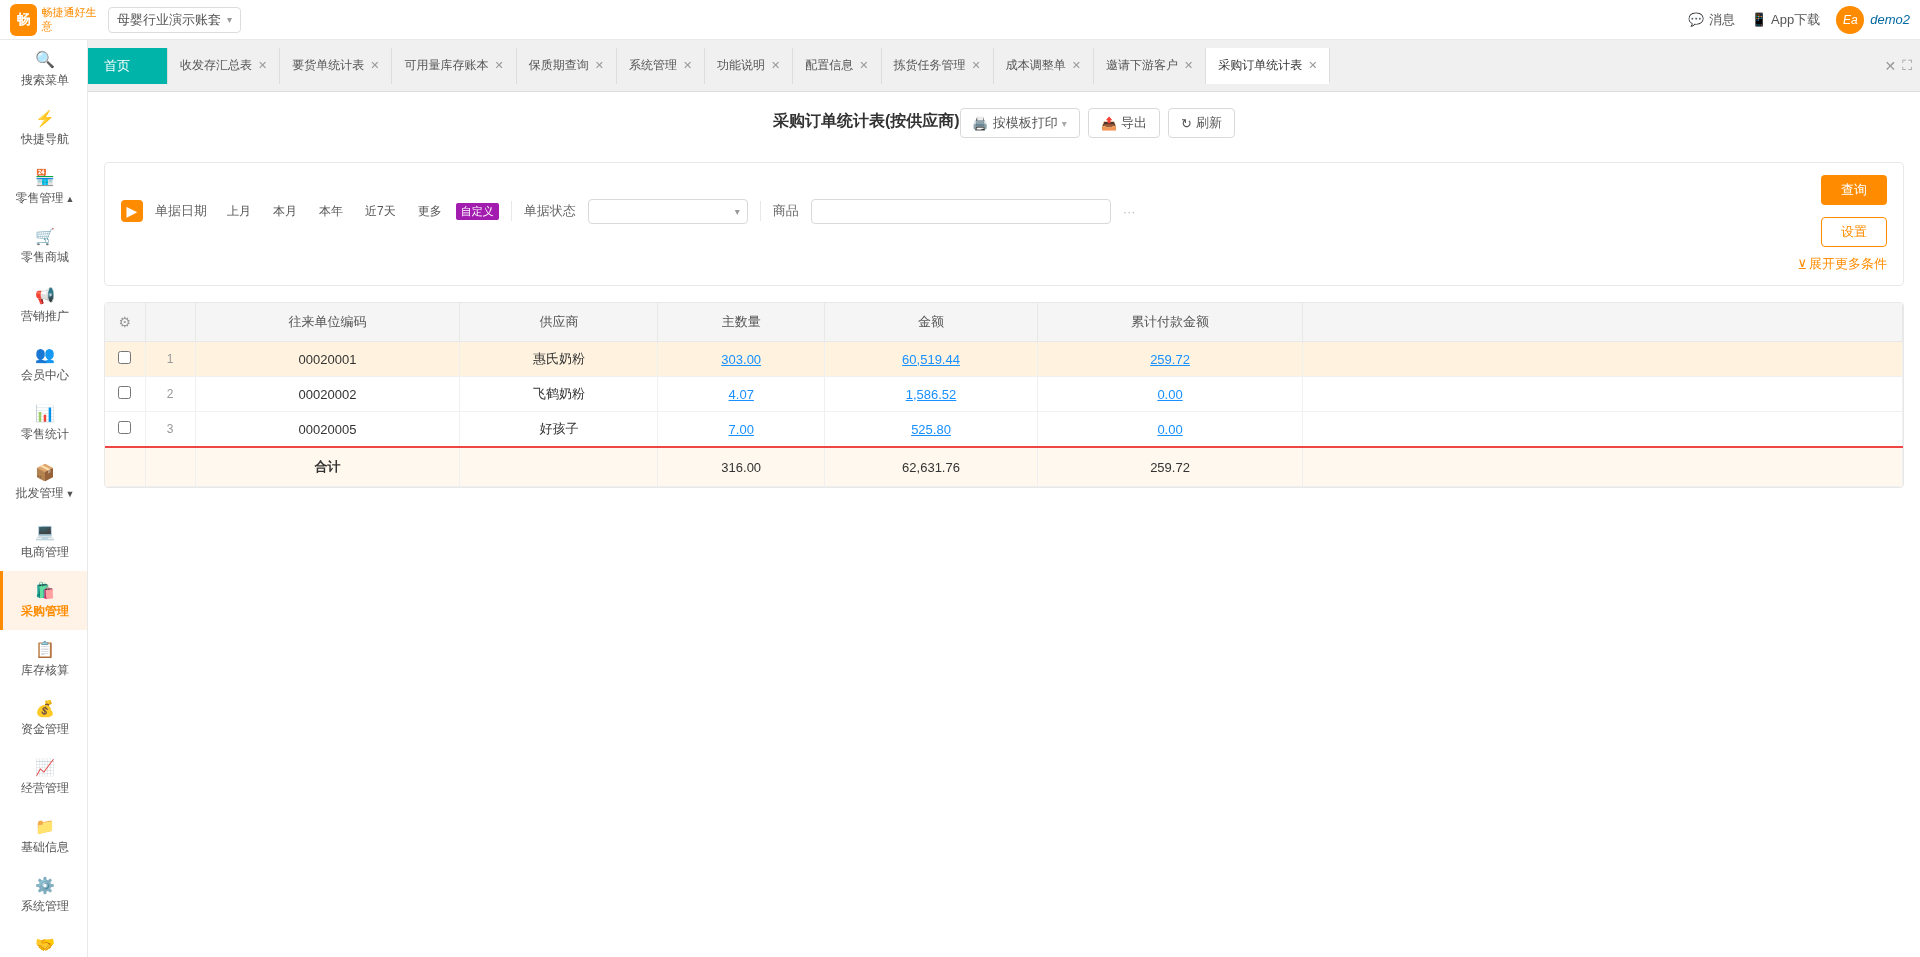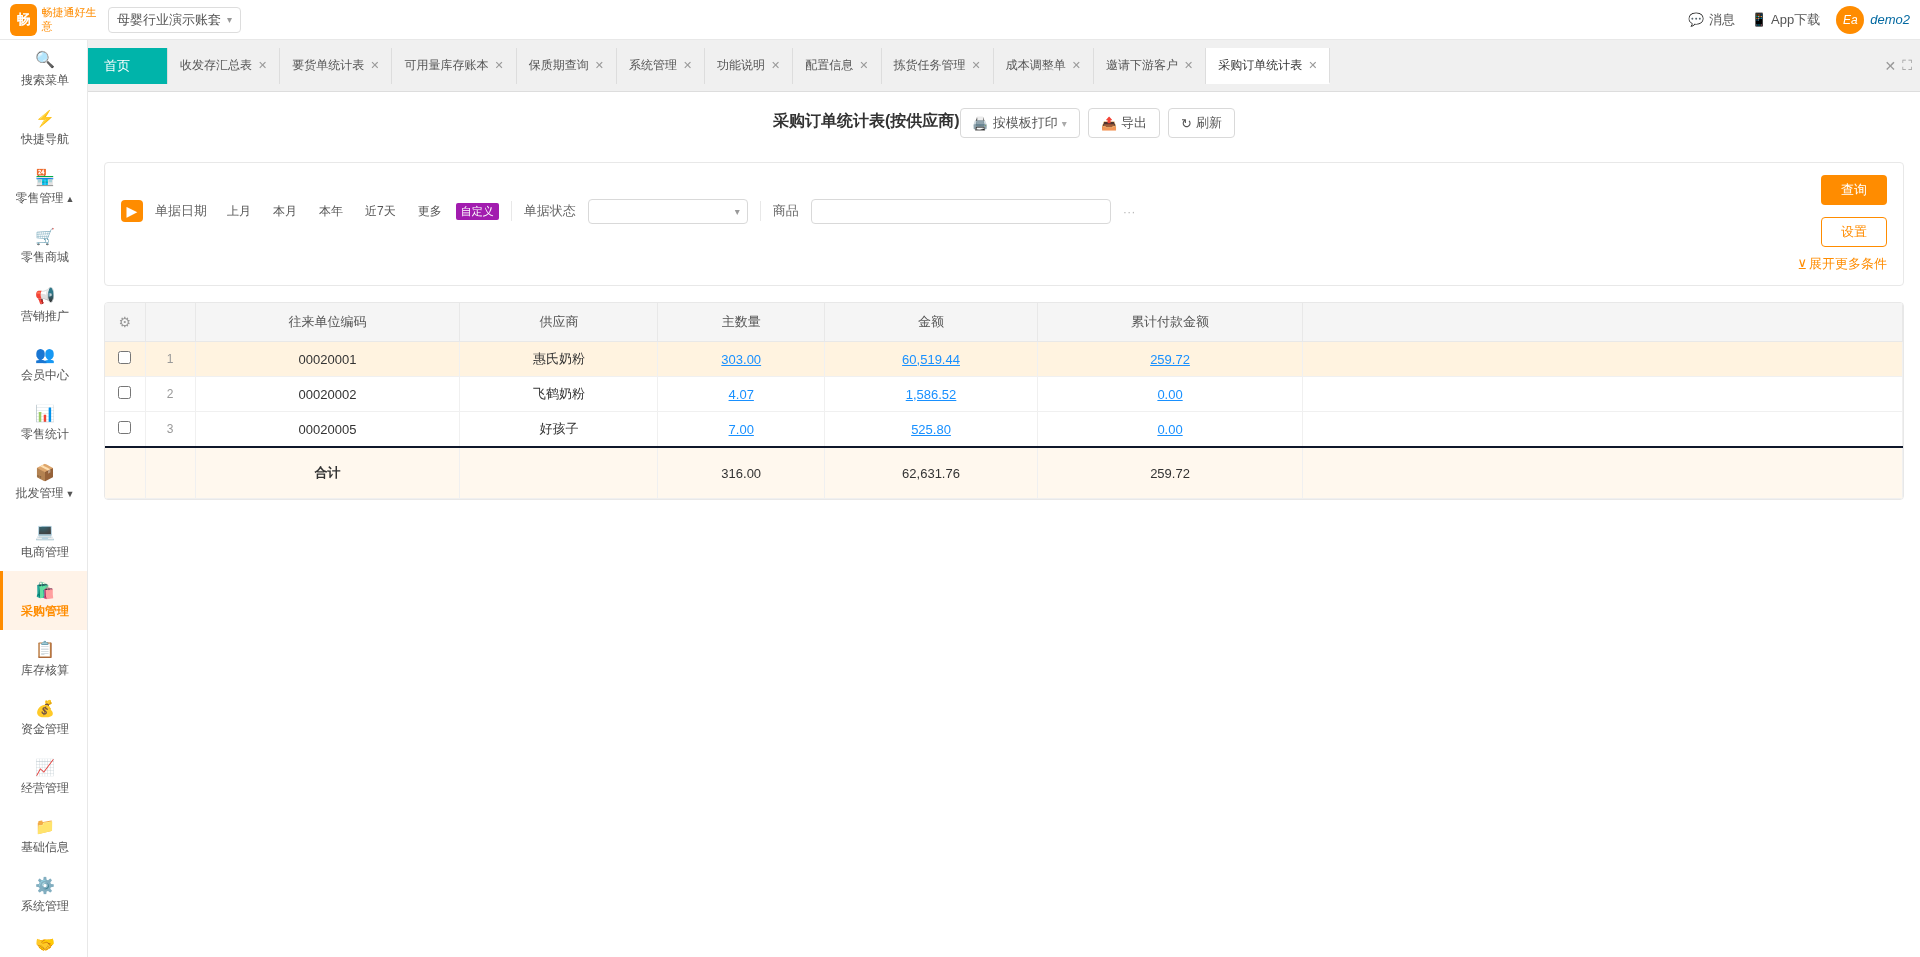--- a/index.html
+++ b/index.html
@@ -63,21 +63,21 @@
     
     .table-wrapper { border: 1px solid #e8e8e8; border-radius: 4px; overflow: hidden; }
     table { width: 100%; border-collapse: collapse; }
     thead tr { background: #f5f5f5; }
     th { padding: 10px 12px; text-align: center; font-size: 13px; color: #555; font-weight: 500; border-bottom: 1px solid #e8e8e8; border-right: 1px solid #e8e8e8; }
     td { padding: 8px 12px; text-align: center; font-size: 13px; color: #333; border-bottom: 1px solid #f0f0f0; border-right: 1px solid #f0f0f0; }
     td.link-val { color: #1890ff; text-decoration: underline; cursor: pointer; }
     tbody tr.highlighted { background: #fff3e0; }
     .row-num { color: #999; font-size: 12px; }
     tfoot tr { background: #fff8ee; }
-    tfoot td { padding: 16px 12px; font-weight: 500; border-top: 2px solid #0f172a; }
+    tfoot td { padding: 10px 12px; font-weight: 500; border-top: 2px solid #ef4444; }
     .th-settings { width: 40px; }
     .gear-icon { color: #999; cursor: pointer; font-size: 14px; }
 
     
     .page-actions { display: flex; align-items: center; gap: 8px; margin-bottom: 12px; justify-content: flex-end; }
     .btn-print { background: #fff; color: #555; border: 1px solid #d9d9d9; border-radius: 4px; padding: 5px 12px; font-size: 13px; cursor: pointer; display: flex; align-items: center; gap: 4px; }
     .btn-export { background: #fff; color: #555; border: 1px solid #d9d9d9; border-radius: 4px; padding: 5px 12px; font-size: 13px; cursor: pointer; display: flex; align-items: center; gap: 4px; }
     .btn-refresh { background: #fff; color: #555; border: 1px solid #d9d9d9; border-radius: 4px; padding: 5px 12px; font-size: 13px; cursor: pointer; display: flex; align-items: center; gap: 4px; }
 
     .page-header-row { display: flex; align-items: center; justify-content: center; margin-bottom: 12px; }

